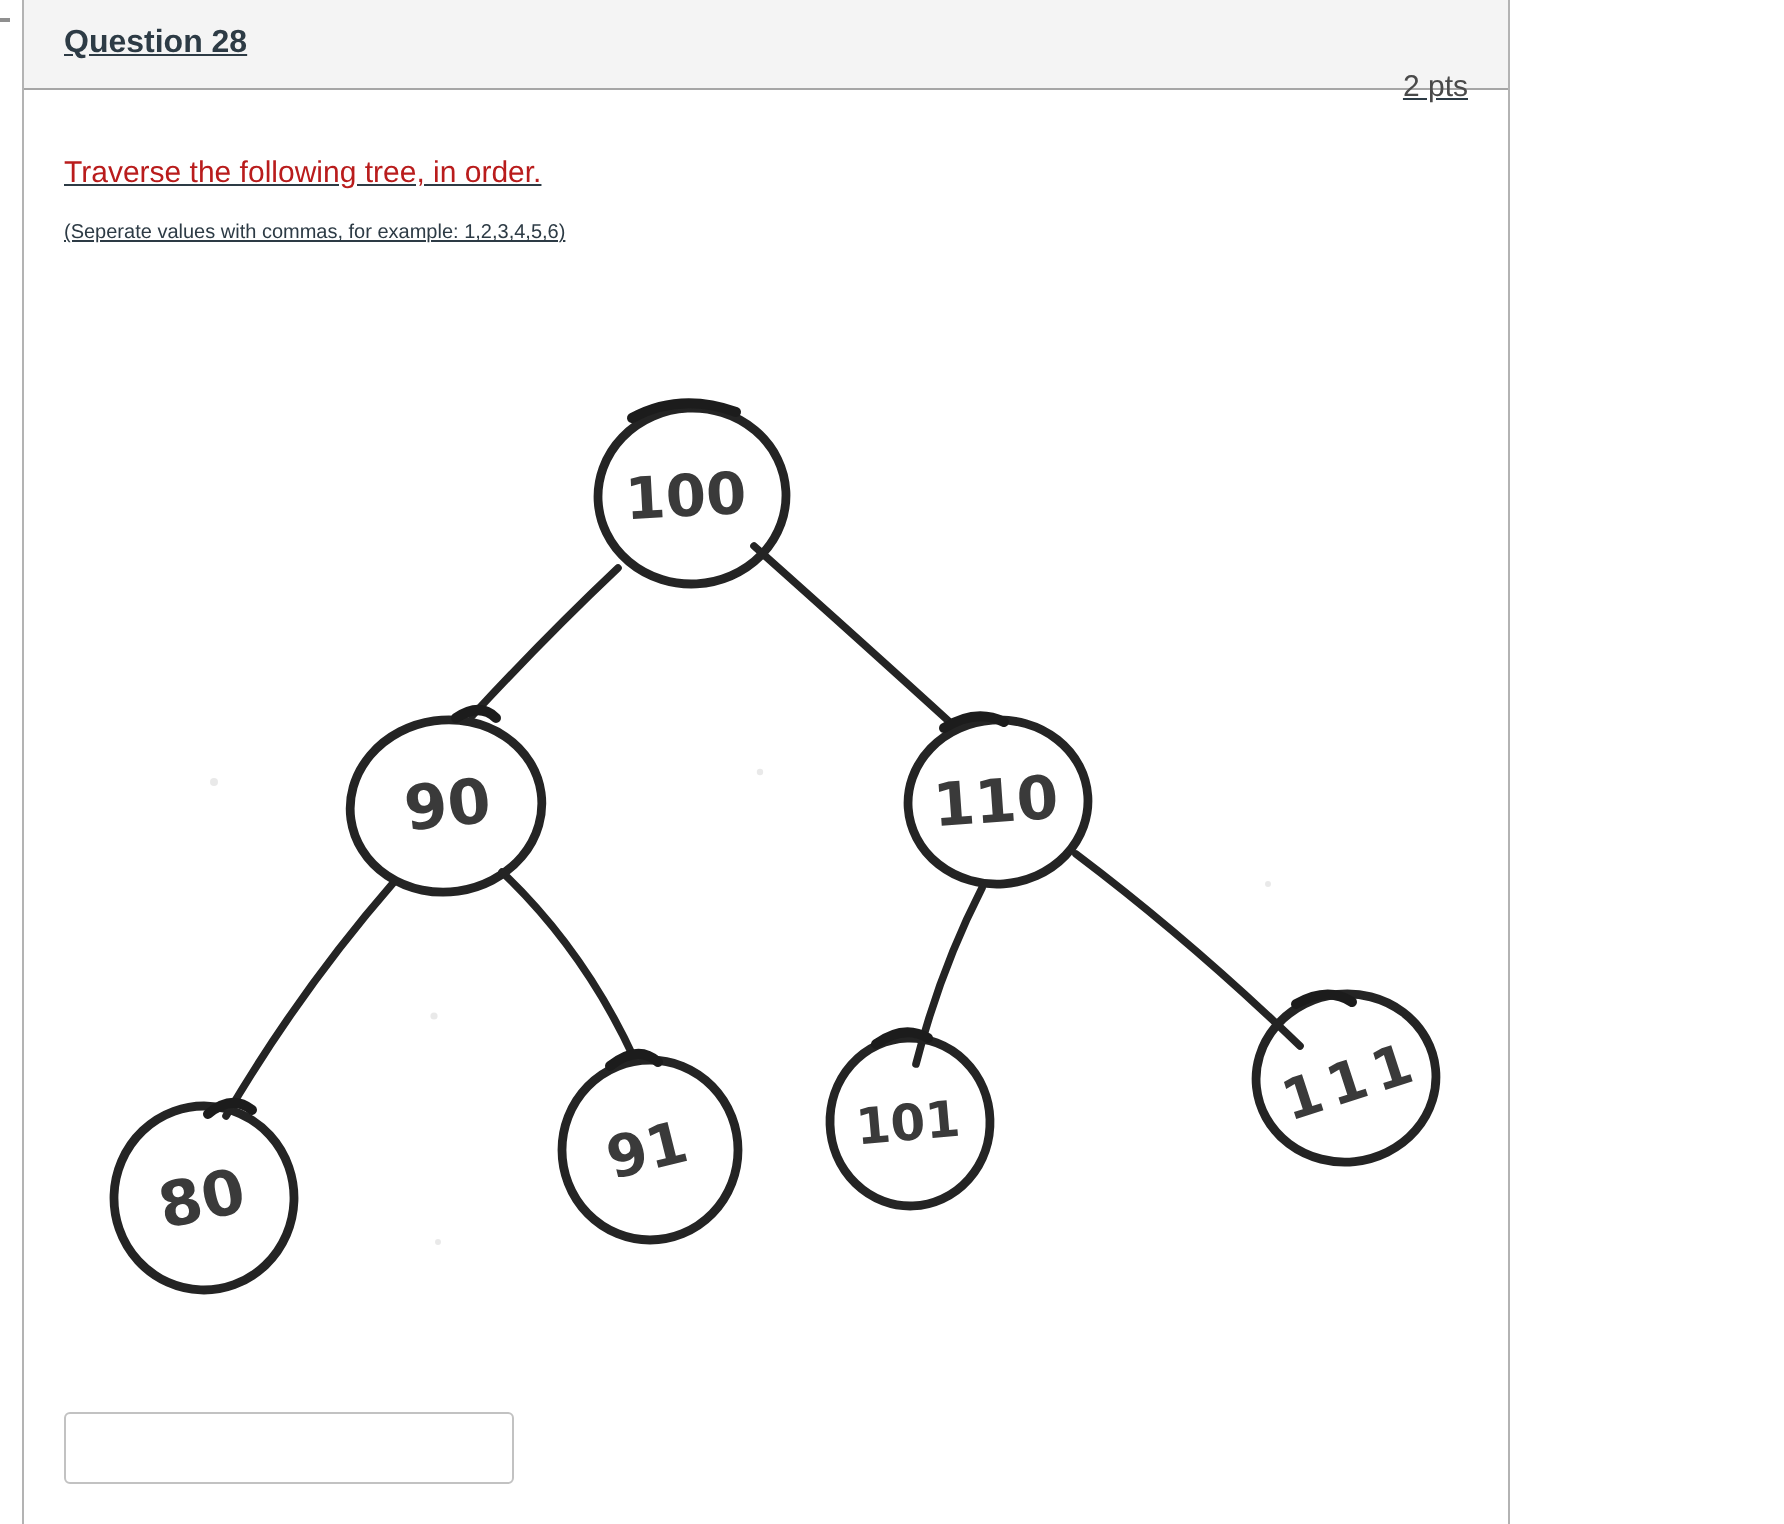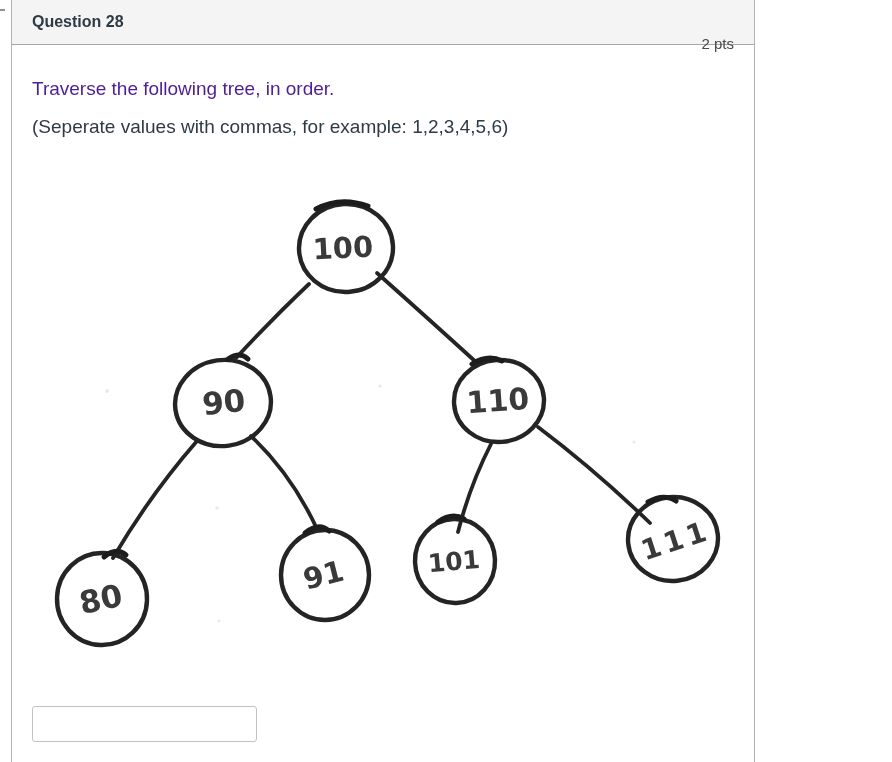--- a/index.html
+++ b/index.html
@@ -10,38 +10,39 @@
     color:#2d3b45;
   }
   .edge-artifact{
     position:absolute;left:0;top:9px;width:5px;height:2px;background:#8f8f8f;
   }
   .question-panel{
     position:absolute;left:11px;top:0;width:744px;height:762px;
     box-sizing:border-box;
     border-left:1px solid #b3b3b3;border-right:1px solid #b3b3b3;
     background:#ffffff;
+    text-decoration:underline;
   }
   .question-header{
     height:45px;box-sizing:border-box;
     background:#f4f4f4;border-bottom:1px solid #a6a6a6;
     display:flex;align-items:center;justify-content:space-between;
     padding:0 20px;
   }
   .question-title{
     font-size:16px;font-weight:bold;color:#2d3b45;
   }
   .question-points{
     font-size:15px;color:#4a4a4a;margin-top:42px;
   }
   .question-body{
     padding:33px 20px 0 20px;
   }
-  .prompt-text{margin:0 0 16px 0;font-size:19px;color:#4c1d95;}
-  .hint-text{margin:0;font-size:19px;color:#2d3b45;}
+  .prompt-text{margin:0 0 16px 0;font-size:15px;color:#b91c1c;}
+  .hint-text{margin:0;font-size:10px;color:#2d3b45;}
   .tree-svg{
     position:absolute;left:0;top:150px;width:770px;height:545px;
     pointer-events:none;
   }
   .node-circle{fill:none;stroke:#242424;stroke-width:4.4;stroke-linecap:round;}
   .tree-edge{fill:none;stroke:#242424;stroke-width:3.8;stroke-linecap:round;}
   .pen-overlap{fill:none;stroke:#1c1c1c;stroke-width:5;stroke-linecap:round;}
   .node-label{
     font-family:"DejaVu Sans", sans-serif;font-weight:bold;
     fill:#3a3a3a;text-anchor:middle;

